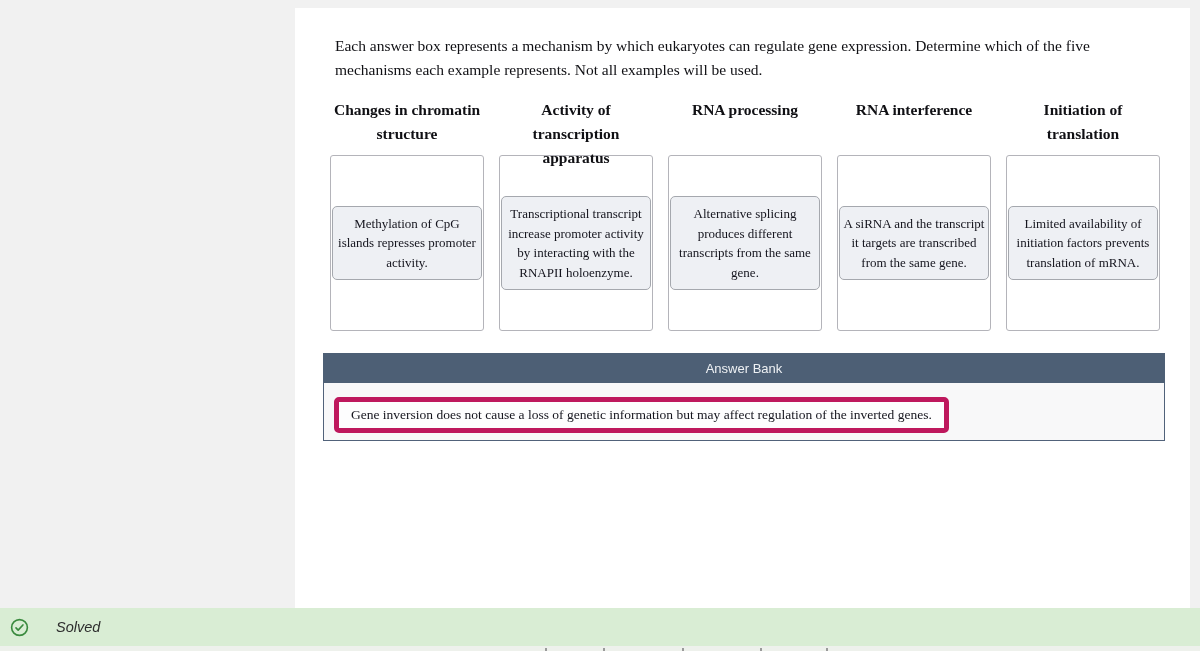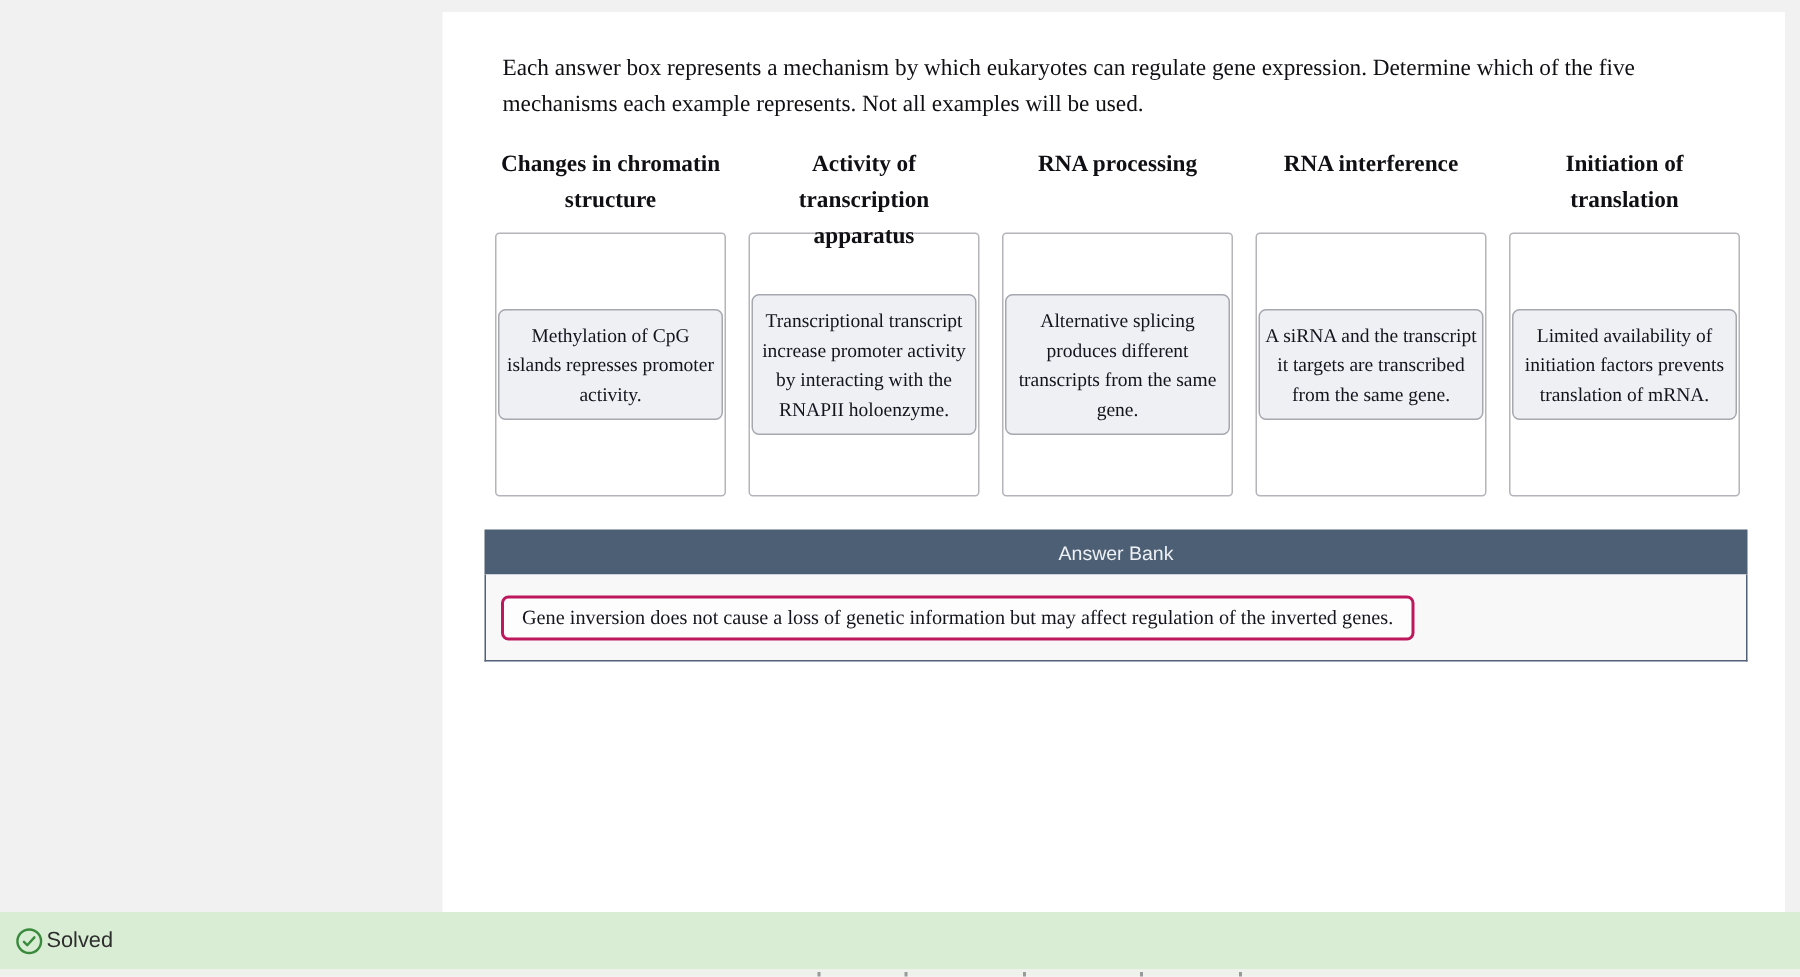--- a/index.html
+++ b/index.html
@@ -21,26 +21,26 @@
                border:1px solid #a5a8ae;border-radius:5px;padding:7px 3px;
                font-size:13px;line-height:19.5px;text-align:center;color:#14141d;
                cursor:grab;}
   
   .bank{margin:22px 0 0 28px;width:842px;}
   .bank-header{height:30px;background:var(--bank-header-bg,#4d5f75);color:#eef1f4;
                font-family:"Liberation Sans",sans-serif;font-size:13px;
                display:flex;align-items:center;justify-content:center;}
   .bank-body{box-sizing:border-box;border:1px solid #51627a;border-top:none;
              background:#f8f8f9;height:58px;padding:14px 0 0 10px;}
-  .bank-card{display:inline-block;background:#fdfdfe;border:2px solid #be185d;
+  .bank-card{display:inline-block;background:#fdfdfe;border:5px solid #be185d;
              border-radius:5px;padding:5px 12px;font-size:13.5px;color:#14141d;cursor:grab;}
   
   .solved-bar{position:absolute;left:0;top:608px;width:1200px;height:38px;
               background:var(--solved-bar-bg,#d9edd4);display:flex;align-items:center;
-              padding-left:10px;box-sizing:border-box;gap:2px;}
+              padding-left:10px;box-sizing:border-box;gap:27px;font-style:italic;}
   .check-icon{display:inline-flex;width:19px;height:19px;}
   .solved-label{font-family:"Liberation Sans",sans-serif;font-size:14.5px;color:#2e2e2e;}
   
   .bottom-strip{position:absolute;left:0;top:646px;width:1200px;height:5px;background:#eef1ec;}
   .bottom-strip .mark{position:absolute;top:2px;width:2px;height:3px;background:#9a9a9a;}
   .mark:nth-child(1){left:545px;}
   .mark:nth-child(2){left:603px;}
   .mark:nth-child(3){left:682px;}
   .mark:nth-child(4){left:760px;}
   .mark:nth-child(5){left:826px;}

